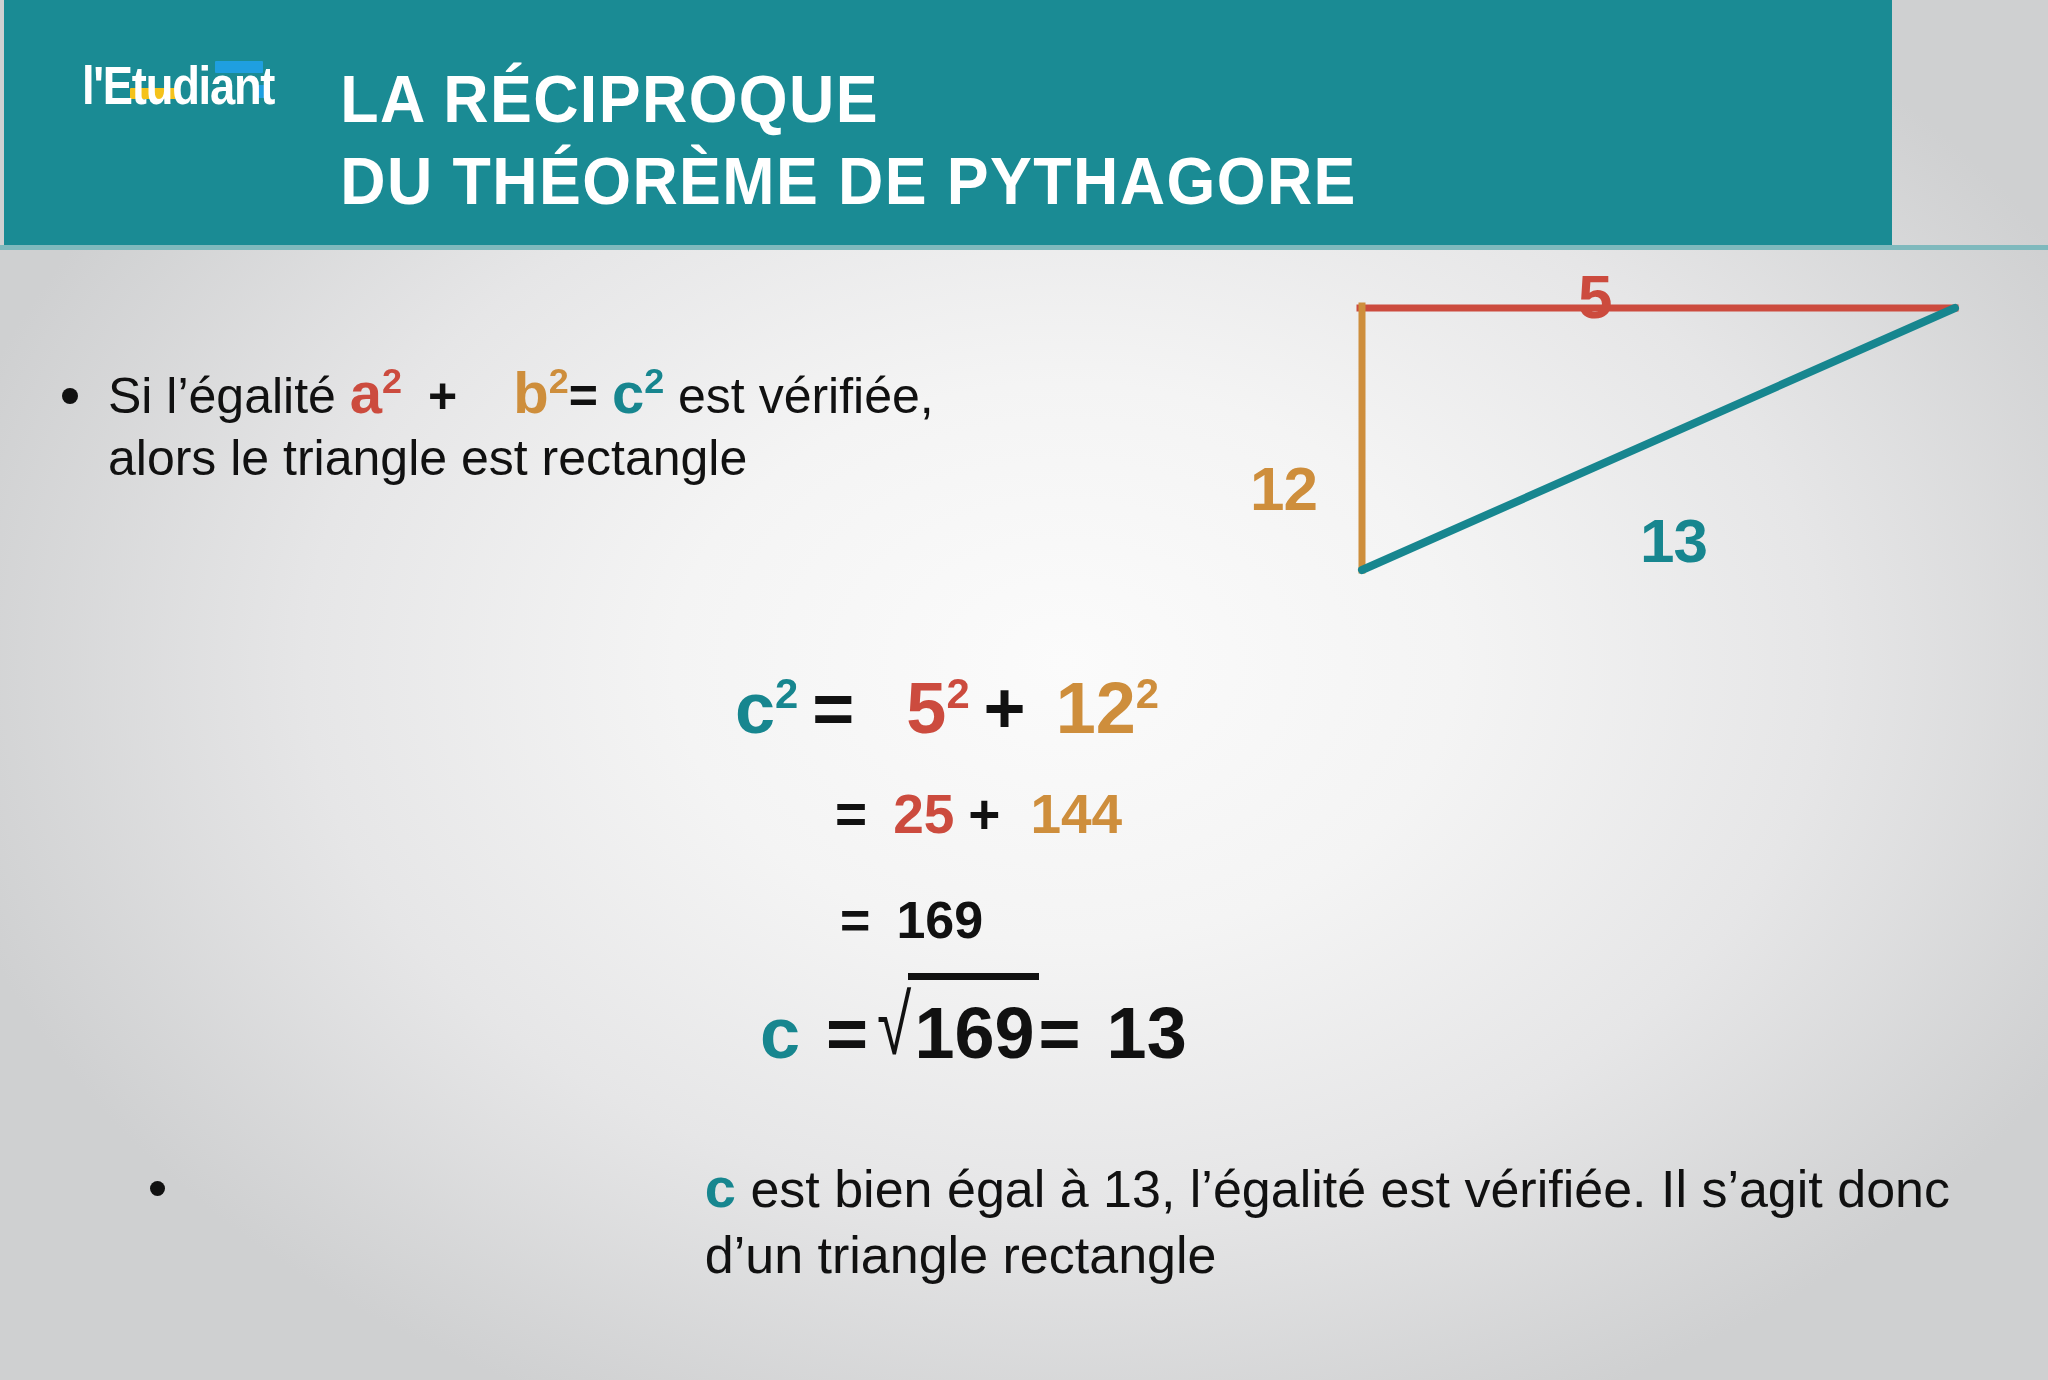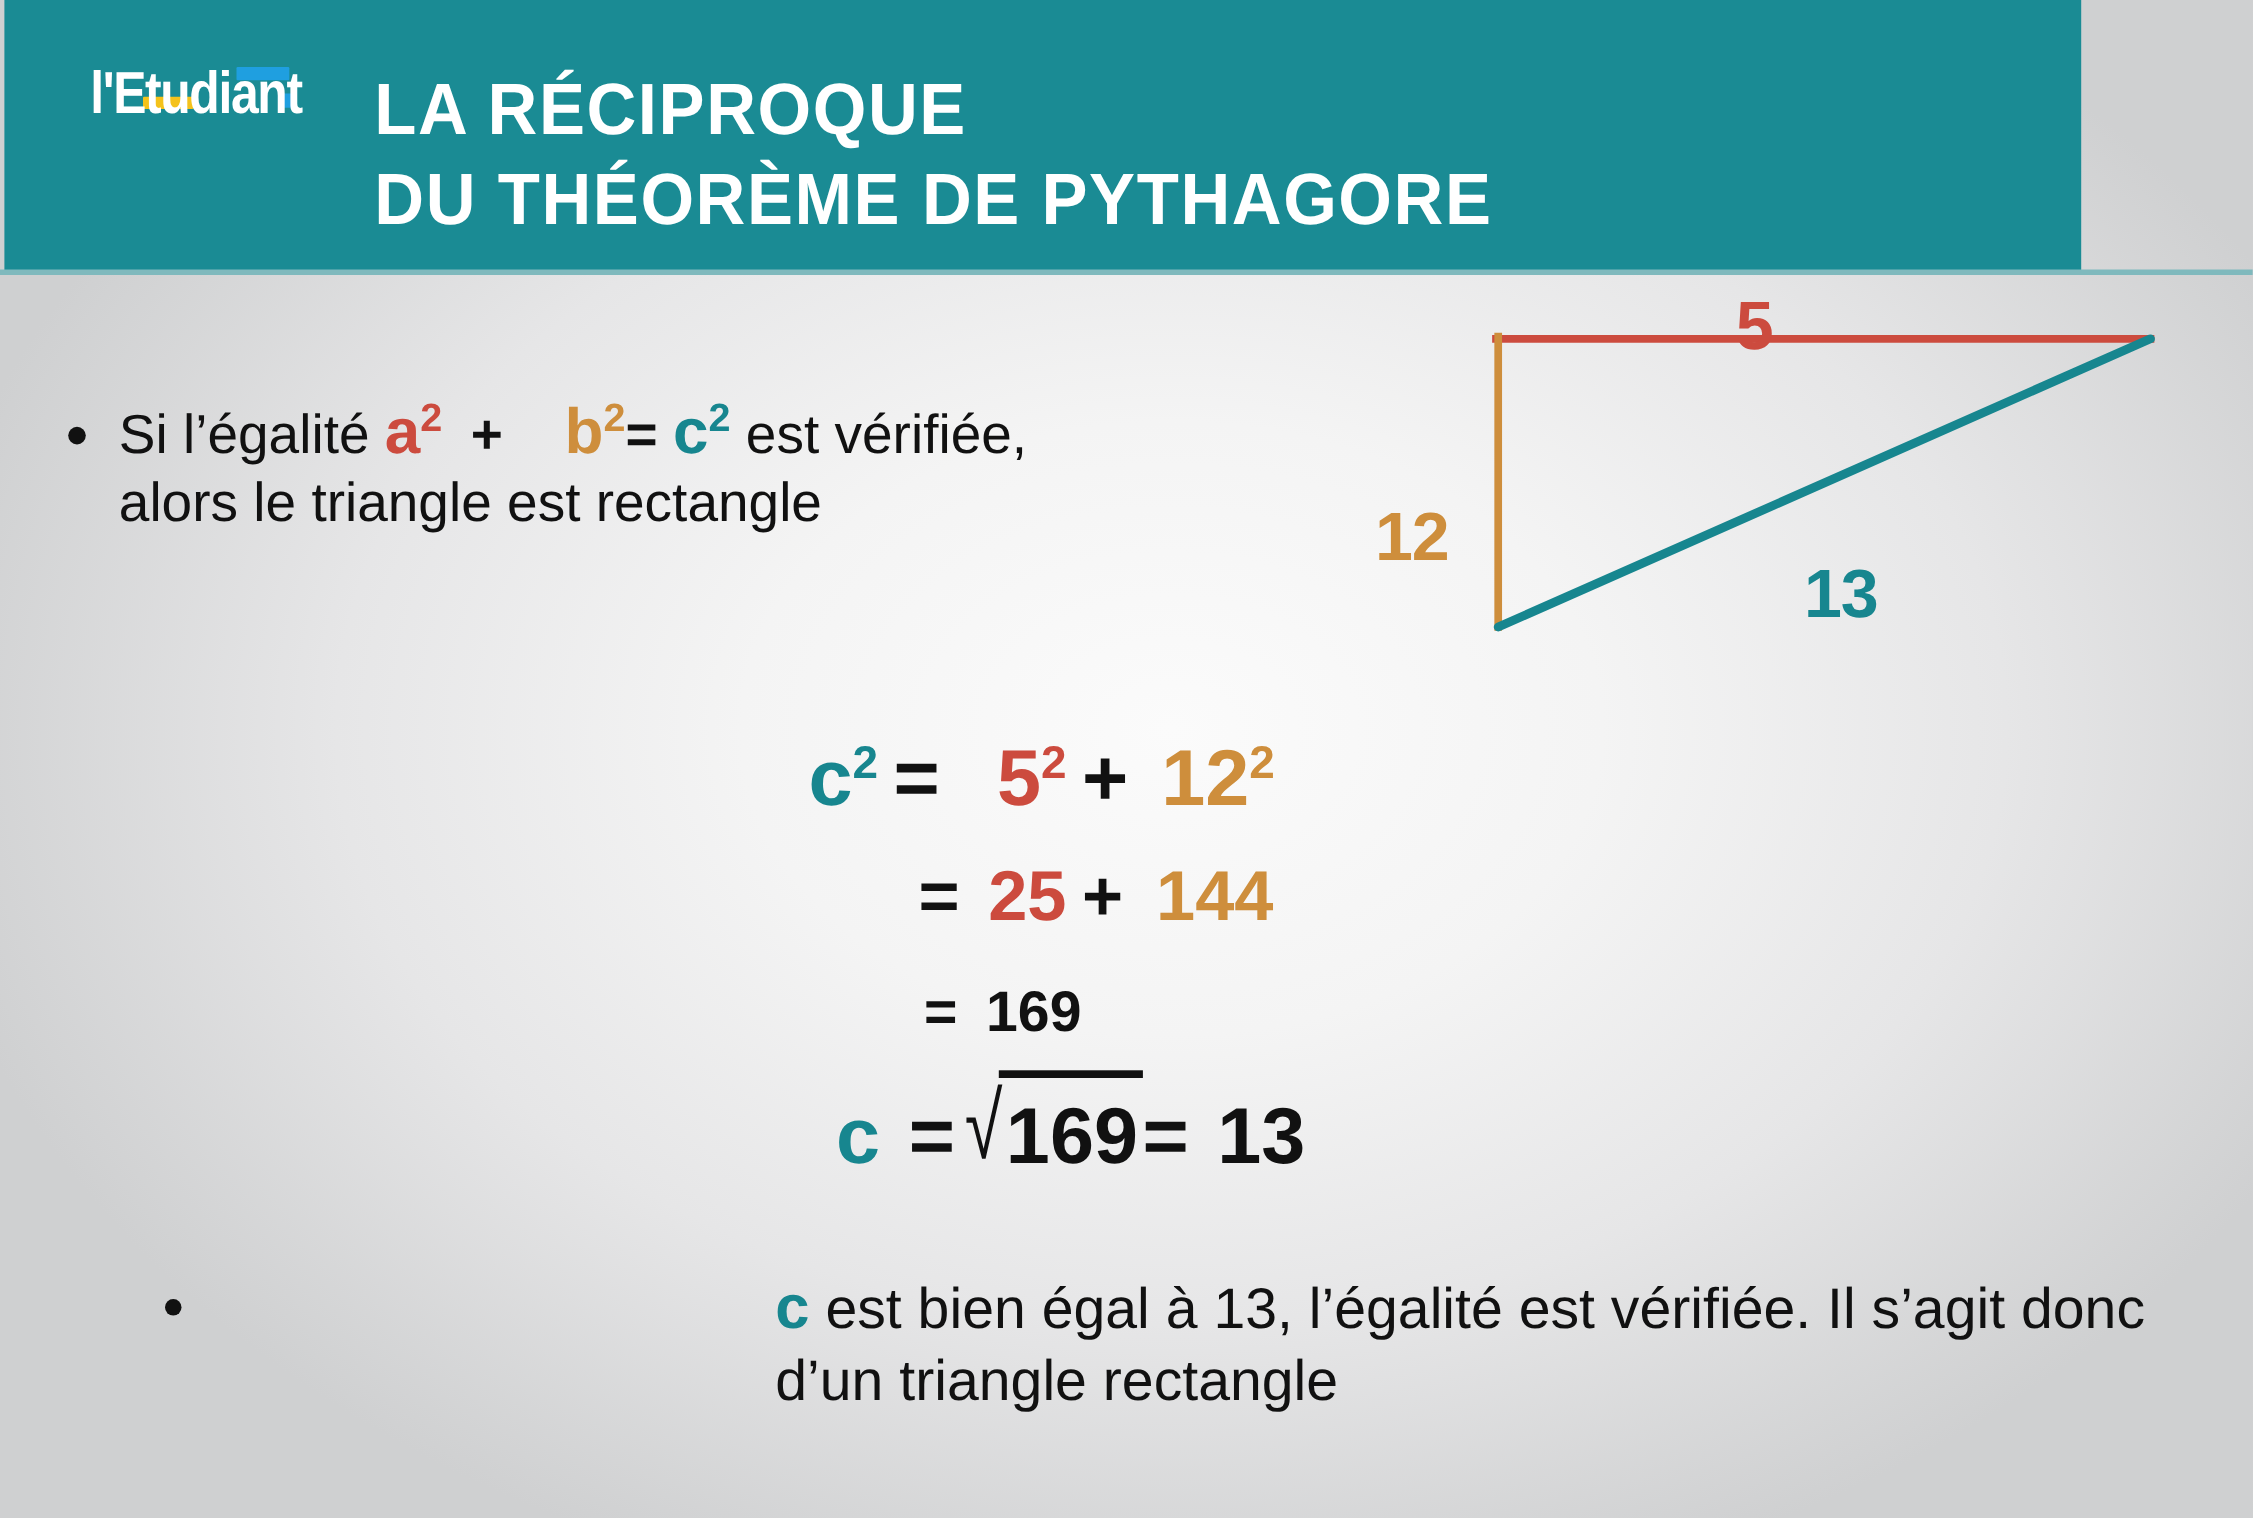--- a/index.html
+++ b/index.html
@@ -175,21 +175,21 @@
     white-space: nowrap;
     line-height: 106px;
     height: 106px;
   }
   .eq-row sup {
     font-size: 0.58em;
     vertical-align: super;
     line-height: 0;
   }
   #eq-row-1 { padding-left: 735px; font-size: 72px; }
-  #eq-row-2 { padding-left: 835px; font-size: 64px; }
+  #eq-row-2 { padding-left: 835px; font-size: 55px; }
   #eq-row-3 { padding-left: 840px; font-size: 52px; }
   #eq-row-4 { padding-left: 760px; font-size: 72px; }
 
   .sp { display: inline-block; width: 14px; }
   .sp-lg { display: inline-block; width: 26px; }
 
   .sqrt-wrap {
     display: inline-block;
     position: relative;
     padding-left: 6px;

